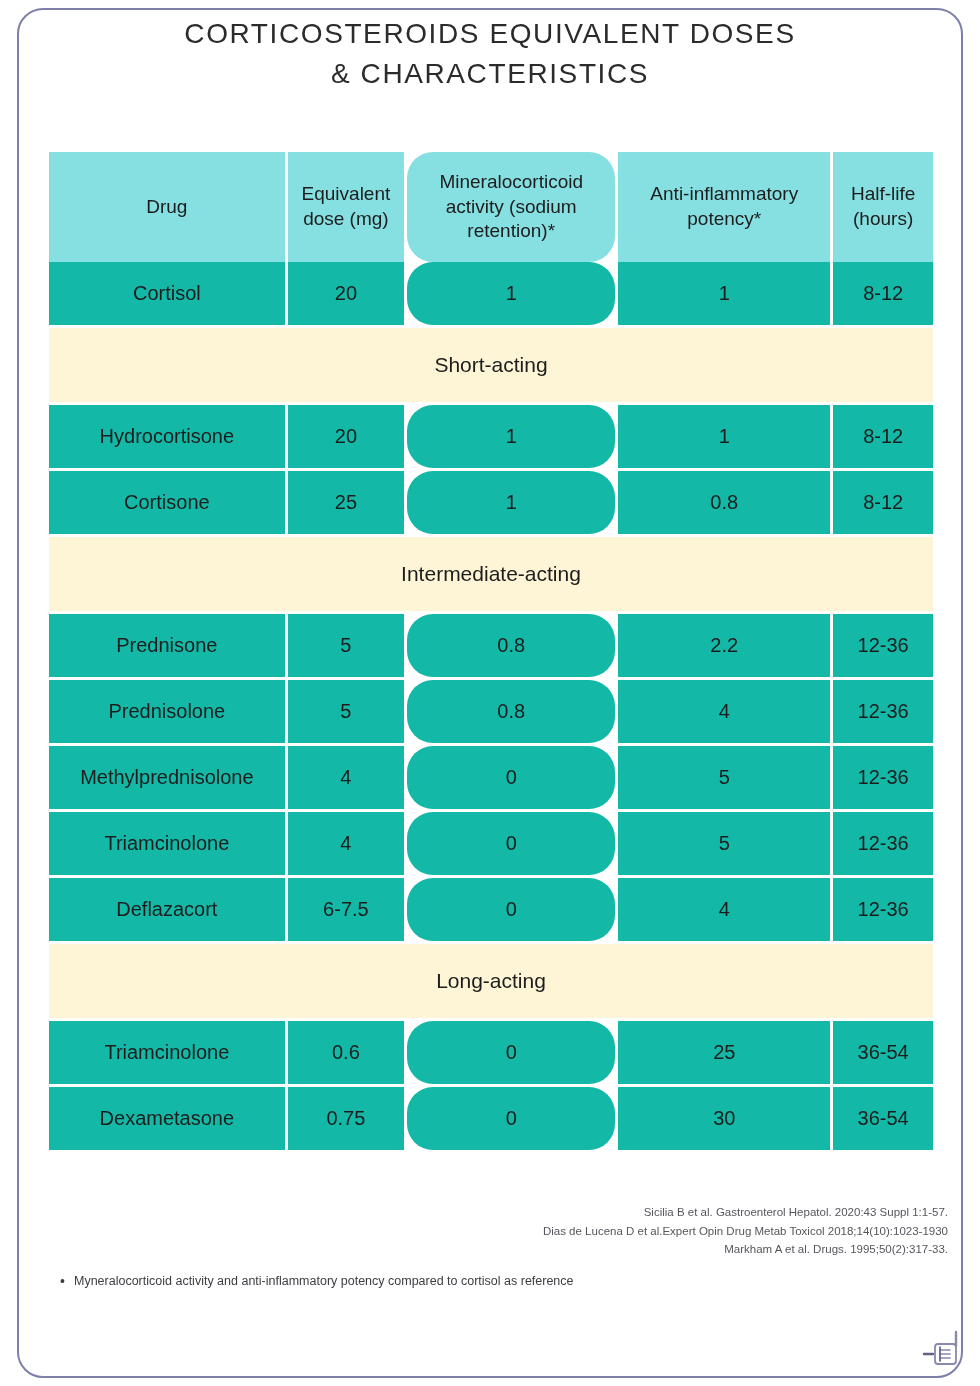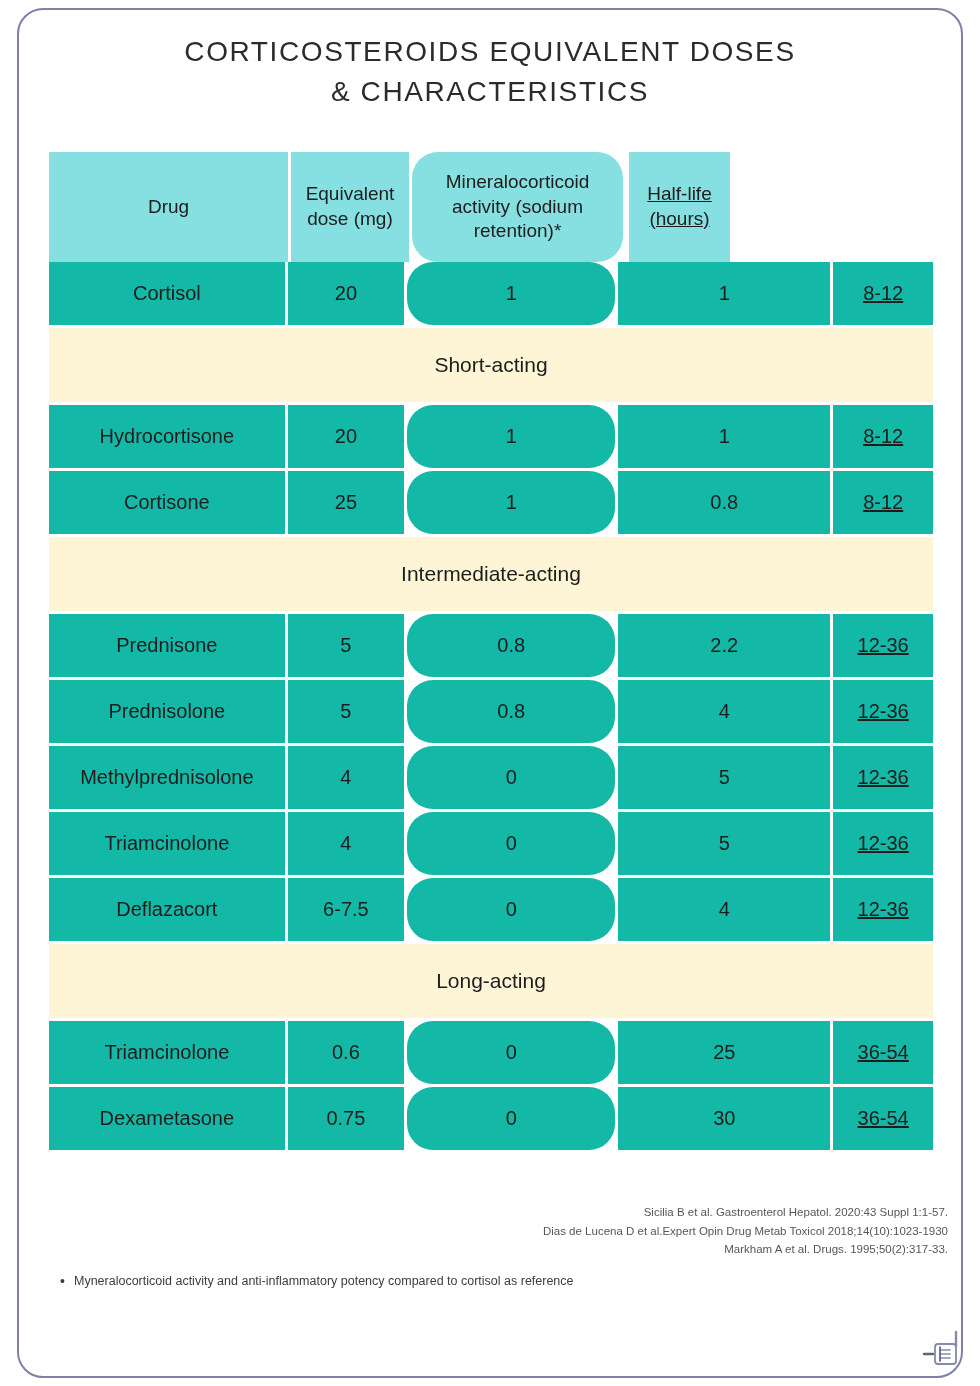--- a/index.html
+++ b/index.html
@@ -27,21 +27,21 @@
     width: 946px;
     height: 1370px;
     border: 2px solid #7e80a8;
     border-radius: 26px;
     pointer-events: none;
   }
 
   .title {
     position: absolute;
     left: 0;
-    top: 32px;
+    top: 14px;
     width: 980px;
     text-align: center;
     font-size: 28px;
     letter-spacing: 1.6px;
     line-height: 1.42;
     color: #2b2b2b;
     font-weight: 400;
     white-space: pre-line;
   }
 
@@ -65,21 +65,21 @@
     text-align: center;
     color: #1d1d1d;
     padding: 4px 6px;
   }
 
   
   .c-drug   { width: 239px; }
   .c-dose   { width: 118px; }
   .c-mineral{ width: 211px; border-radius: 26px; }
   .c-anti   { width: 215px; }
-  .c-half   { width: 101px; text-decoration: underline; }
+  .c-half   { width: 101px; }
 
   .col-gap { width: 3px; flex: 0 0 3px; background: #ffffff; }
 
   
   .row-header .cell {
     background: #86dfe1;
     height: 110px;
     font-size: 19px;
     line-height: 1.3;
   }
@@ -153,20 +153,21 @@
 
   <div class="table">
 
     <div class="row row-header">
       <div class="cell c-drug">Drug</div>
       <div class="col-gap"></div>
       <div class="cell c-dose">Equivalent dose (mg)</div>
       <div class="col-gap"></div>
       <div class="cell c-mineral">Mineralocorticoid activity (sodium retention)*</div>
       <div class="col-gap"></div>
+      <div class="cell c-anti">Anti-inflammatory potency*</div>
       <div class="col-gap"></div>
       <div class="cell c-half">Half-life (hours)</div>
     </div>
 
     <div id="table-body">
         <div class="row row-data">
           <div class="cell c-drug">Cortisol</div>
           <div class="col-gap"></div>
           <div class="cell c-dose">20</div>
           <div class="col-gap"></div>

